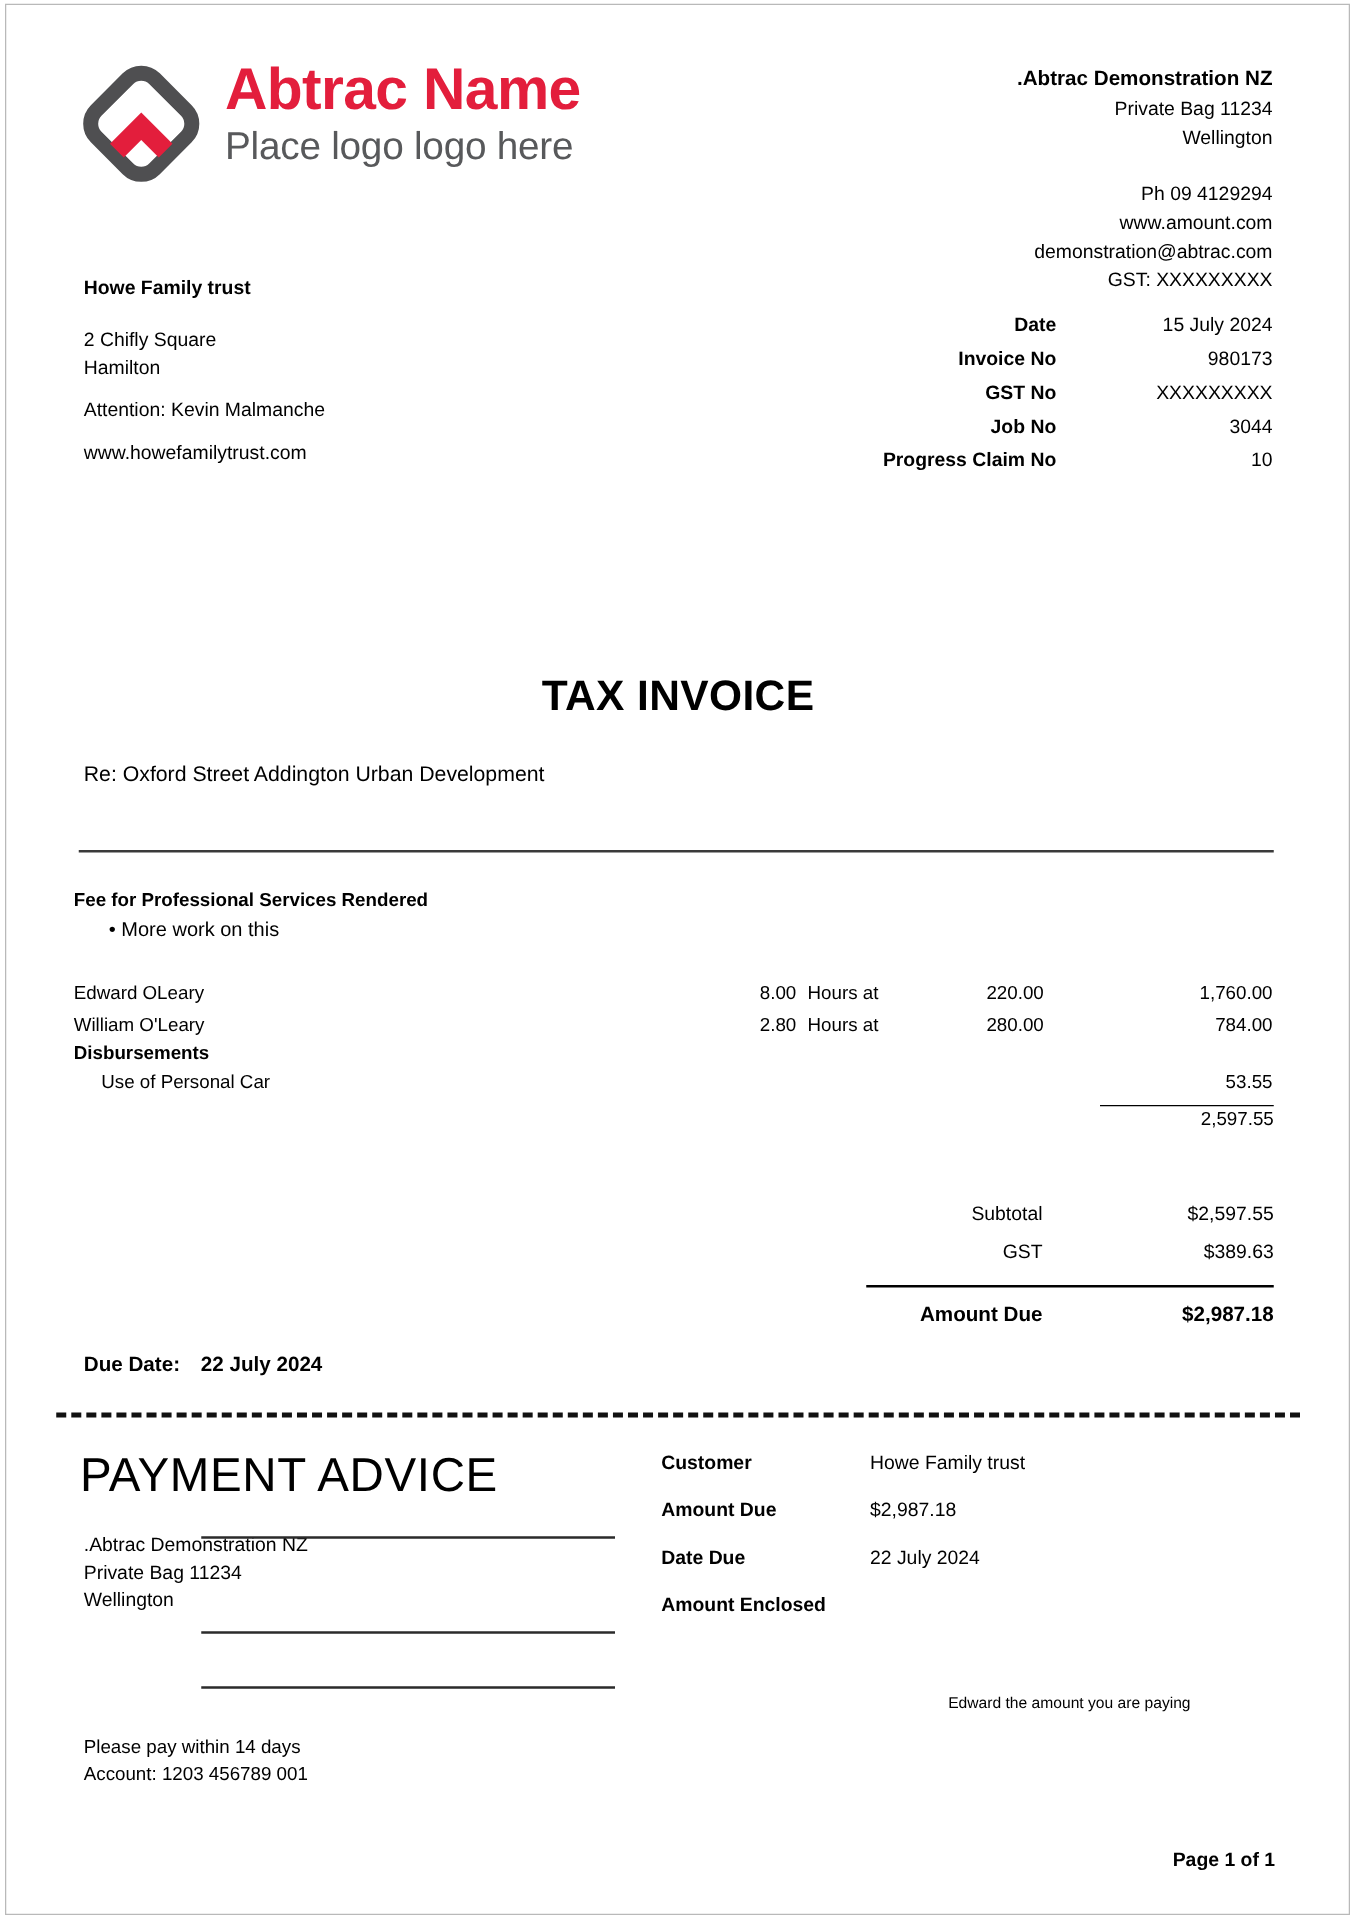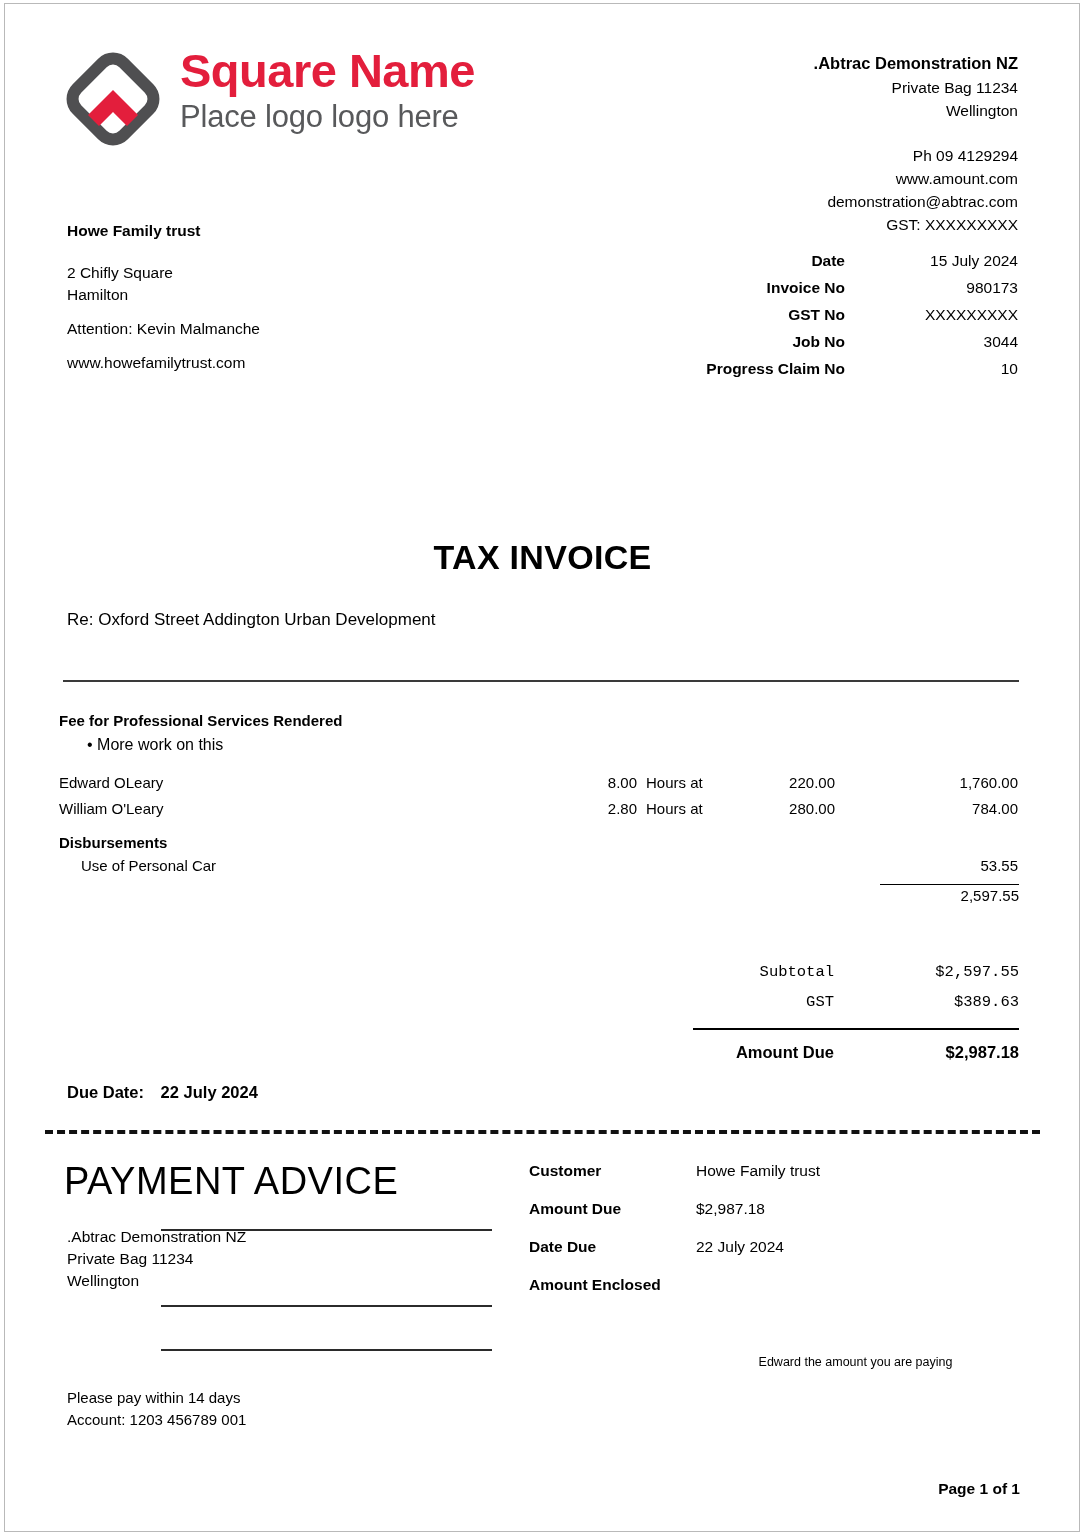--- a/index.html
+++ b/index.html
@@ -233,21 +233,20 @@
   #totals {
     position: absolute;
     left: 640px;
     top: 963px;
     width: 379px;
     font-size: 15.5px;
   }
   .tot-row {
     position: relative;
     height: 30px;
-    font-family: Liberation Mono, monospace;
   }
   .tot-lbl {
     position: absolute;
     left: 0;
     width: 194px;
     text-align: right;
   }
   .tot-val {
     position: absolute;
     left: 220px;
@@ -376,21 +375,21 @@
   <div id="logo-block">
     <div id="logo-mark">
       <svg width="102" height="110" viewBox="0 0 102 110" xmlns="http://www.w3.org/2000/svg">
         <g transform="translate(51,55) rotate(45)">
           <rect x="-33" y="-33" width="66" height="66" rx="15" ry="15" fill="none" stroke="#4f4f51" stroke-width="12"></rect>
         </g>
         <path d="M 26 71 L 51 46 L 76 71 L 65 82 L 51 68 L 37 82 Z" fill="#e31e3c"></path>
       </svg>
     </div>
     <div id="logo-text">
-      <div id="brand-name">Square Name</div>
+      <div id="brand-name">Abtrac Name</div>
       <div id="brand-tag">Place logo logo here</div>
     </div>
   </div>
 
   <div id="company-block">
     <div id="company-name">.Abtrac Demonstration NZ</div>
     <div>Private Bag 11234</div>
     <div>Wellington</div>
     <div class="gap"></div>
     <div>Ph 09 4129294</div>
@@ -437,21 +436,21 @@
   <div id="tax-invoice-title">TAX INVOICE</div>
 
   <div id="re-line">Re: Oxford Street Addington Urban Development</div>
 
   <div id="services-rule"></div>
 
   <div id="items">
     <div class="item-section-title">Fee for Professional Services Rendered</div>
     <div class="item-bullet">• More work on this</div>
 
-    <div class="item-row" style="margin-top:20px;">
+    <div class="item-row" style="margin-top:32px;">
       <span class="ir-desc">Edward OLeary</span>
       <span class="ir-qty">8.00</span>
       <span class="ir-unit">Hours at</span>
       <span class="ir-rate">220.00</span>
       <span class="ir-amt">1,760.00</span>
     </div>
 
     <div class="item-row">
       <span class="ir-desc">William  O'Leary</span>
       <span class="ir-qty">2.80</span>

